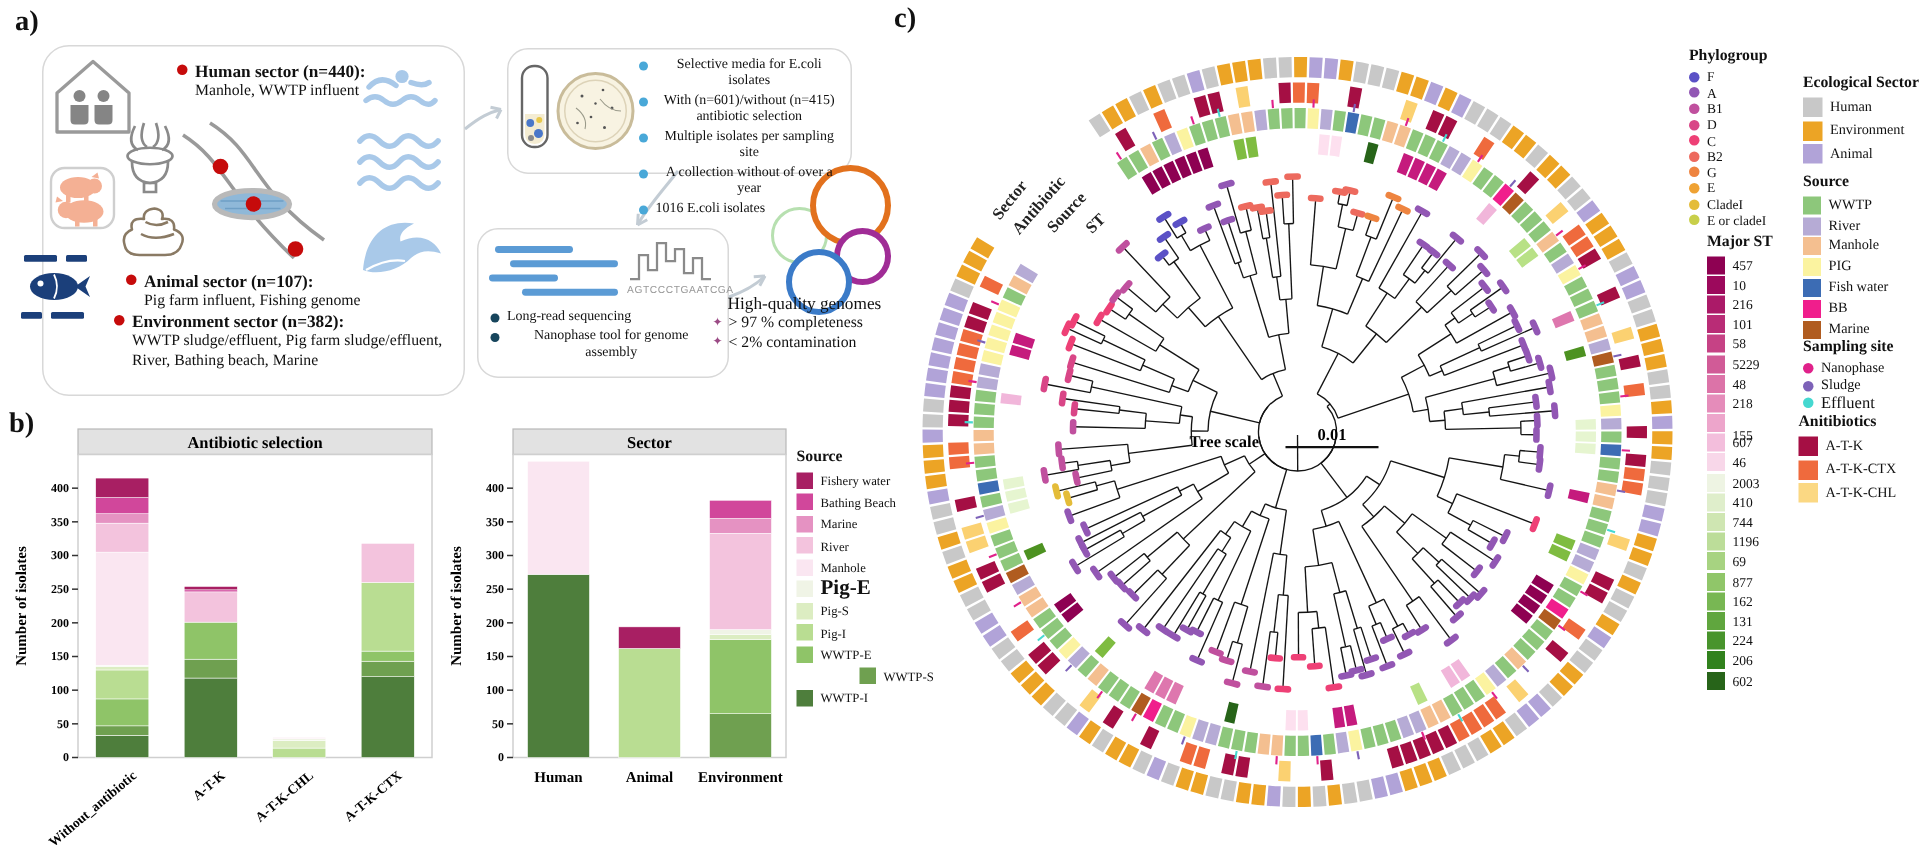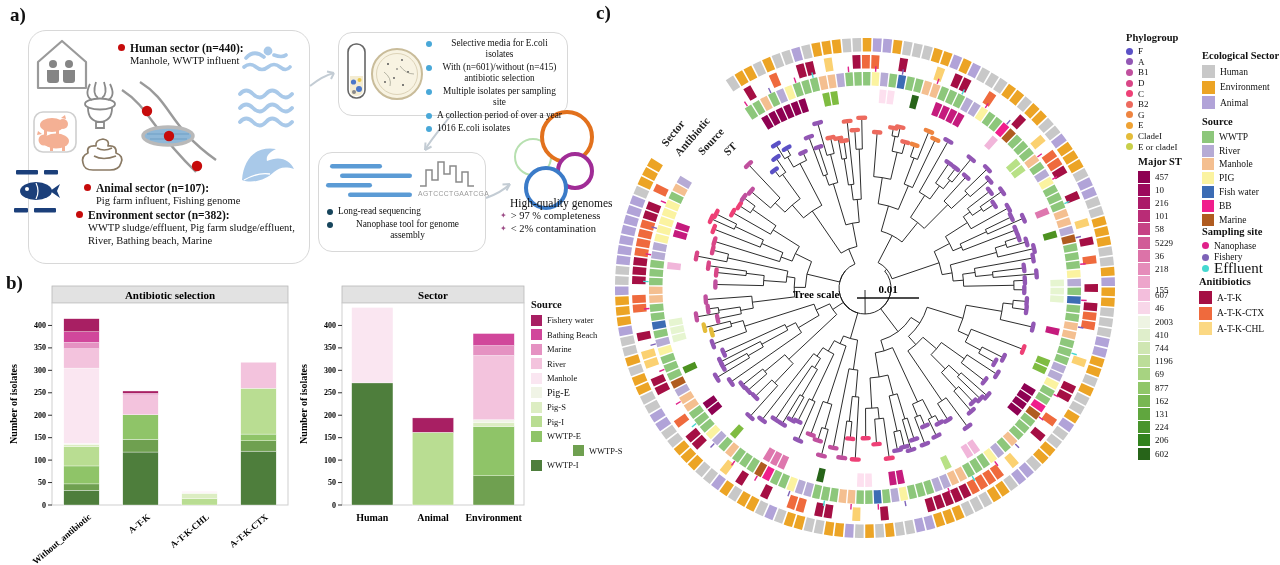--- a/index.html
+++ b/index.html
@@ -190,40 +190,40 @@
       <div class="brow">
         <span class="bdot" style="background: rgb(73, 168, 216);"></span>
         <span class="btxt">With (n=601)/without (n=415) antibiotic selection</span>
       </div>
       <div class="brow">
         <span class="bdot" style="background: rgb(73, 168, 216);"></span>
         <span class="btxt">Multiple isolates per sampling site</span>
       </div>
       <div class="brow">
         <span class="bdot" style="background: rgb(73, 168, 216);"></span>
-        <span class="btxt">A collection period of over a year</span>
+        <span class="btxt">A collection without of over a year</span>
       </div>
       <div class="brow">
         <span class="bdot" style="background: rgb(73, 168, 216);"></span>
         <span class="btxt">1016 E.coli isolates</span>
       </div>
     </div>
   <div class="abs seq" style="left:418px;top:190px;">AGTCCCTGAATCGA</div>
   <div class="abs" id="seq-list" style="left:327px;top:206px;width:150px;">
       <div class="brow">
         <span class="bdot" style="background: rgb(23, 69, 92);"></span>
         <span class="btxt">Long-read sequencing</span>
       </div>
       <div class="brow">
         <span class="bdot" style="background: rgb(23, 69, 92);"></span>
         <span class="btxt">Nanophase tool for genome assembly</span>
       </div>
     </div>
 
-  <div class="abs" style="left:500px;top:197px;width:172px;font-family:Liberation Serif, serif;">
+  <div class="abs" style="left:475px;top:197px;width:172px;font-family:Liberation Serif, serif;">
     <div class="qtitle" style="padding-left:10px;">High-quality genomes</div>
     <div id="q-list">
         <div class="qrow"><span class="star">✦</span><span>&gt; 97 % completeness</span></div>
         <div class="qrow"><span class="star">✦</span><span>&lt; 2% contamination</span></div>
       </div>
   </div>
 
   <div class="plabel" style="left:6px;top:272px;">b)</div>
   <svg id="chart1" width="290" height="292" style="left:6px;top:273px;">
       <rect x="46" y="13" width="236" height="17" fill="#e2e2e2" stroke="#b8b8b8" stroke-width="0.8"></rect>
@@ -334,21 +334,21 @@
       <div class="lg-row" style="height: 14.5px;">
         <span class="lg-sw" style="width: 11px; height: 11px; background: rgb(243, 195, 221);"></span>
         <span class="lg-lb" style="font-size: 8.5px;">River</span>
       </div>
       <div class="lg-row" style="height: 14.5px;">
         <span class="lg-sw" style="width: 11px; height: 11px; background: rgb(250, 230, 241);"></span>
         <span class="lg-lb" style="font-size: 8.5px;">Manhole</span>
       </div>
       <div class="lg-row" style="height: 14.5px;">
         <span class="lg-sw" style="width: 11px; height: 11px; background: rgb(240, 244, 230);"></span>
-        <span class="lg-lb" style="font-size: 10px;">Pig-E</span>
+        <span class="lg-lb" style="font-size: 14px; font-weight: bold;">Pig-E</span>
       </div>
       <div class="lg-row" style="height: 14.5px;">
         <span class="lg-sw" style="width: 11px; height: 11px; background: rgb(220, 237, 194);"></span>
         <span class="lg-lb" style="font-size: 8.5px;">Pig-S</span>
       </div>
       <div class="lg-row" style="height: 14.5px;">
         <span class="lg-sw" style="width: 11px; height: 11px; background: rgb(185, 221, 146);"></span>
         <span class="lg-lb" style="font-size: 8.5px;">Pig-I</span>
       </div>
       <div class="lg-row" style="height: 14.5px;">
@@ -1341,21 +1341,21 @@
       <div class="lg-row" style="height: 13.2px;">
         <span class="lg-sw" style="width: 12px; height: 12px; background: rgb(198, 66, 133);"></span>
         <span class="lg-lb" style="font-size: 9px;">58</span>
       </div>
       <div class="lg-row" style="height: 13.2px;">
         <span class="lg-sw" style="width: 12px; height: 12px; background: rgb(209, 91, 151);"></span>
         <span class="lg-lb" style="font-size: 9px;">5229</span>
       </div>
       <div class="lg-row" style="height: 13.2px;">
         <span class="lg-sw" style="width: 12px; height: 12px; background: rgb(220, 115, 168);"></span>
-        <span class="lg-lb" style="font-size: 9px;">36</span>
+        <span class="lg-lb" style="font-size: 9px;">48</span>
       </div>
       <div class="lg-row" style="height: 13.2px;">
         <span class="lg-sw" style="width: 12px; height: 12px; background: rgb(229, 140, 186);"></span>
         <span class="lg-lb" style="font-size: 9px;">218</span>
       </div>
       <div class="lg-row" style="height: 13.2px;">
         <span class="lg-sw" style="width: 12px; height: 12px; background: rgb(237, 165, 203);"></span>
         <span class="lg-lb" style="font-size: 9px; margin-top: 15px;">155</span>
       </div>
       <div class="lg-row" style="height: 13.2px;">
@@ -1458,25 +1458,25 @@
       </div>
     </div>
   <div class="abs" id="leg-samp" style="left:1202px;top:226px;width:90px;">
       <div class="lg-title">Sampling site</div>
       <div class="lg-row" style="height: 11.5px;">
         <span class="lg-sw" style="width: 7px; height: 7px; background: rgb(224, 33, 138); border-radius: 50%;"></span>
         <span class="lg-lb" style="font-size: 9.5px;">Nanophase</span>
       </div>
       <div class="lg-row" style="height: 11.5px;">
         <span class="lg-sw" style="width: 7px; height: 7px; background: rgb(125, 98, 184); border-radius: 50%;"></span>
-        <span class="lg-lb" style="font-size: 9.5px;">Fishery</span>
+        <span class="lg-lb" style="font-size: 9.5px;">Sludge</span>
       </div>
       <div class="lg-row" style="height: 11.5px;">
         <span class="lg-sw" style="width: 7px; height: 7px; background: rgb(69, 216, 208); border-radius: 50%;"></span>
-        <span class="lg-lb" style="font-size: 15px;">Effluent</span>
+        <span class="lg-lb" style="font-size: 11px;">Effluent</span>
       </div>
     </div>
   <div class="abs" id="leg-anti" style="left:1199px;top:276px;width:92px;">
       <div class="lg-title">Anitibiotics</div>
       <div class="lg-row" style="height: 15.5px;">
         <span class="lg-sw" style="width: 13px; height: 13px; background: rgb(165, 15, 68);"></span>
         <span class="lg-lb" style="font-size: 9.5px;">A-T-K</span>
       </div>
       <div class="lg-row" style="height: 15.5px;">
         <span class="lg-sw" style="width: 13px; height: 13px; background: rgb(239, 106, 61);"></span>

